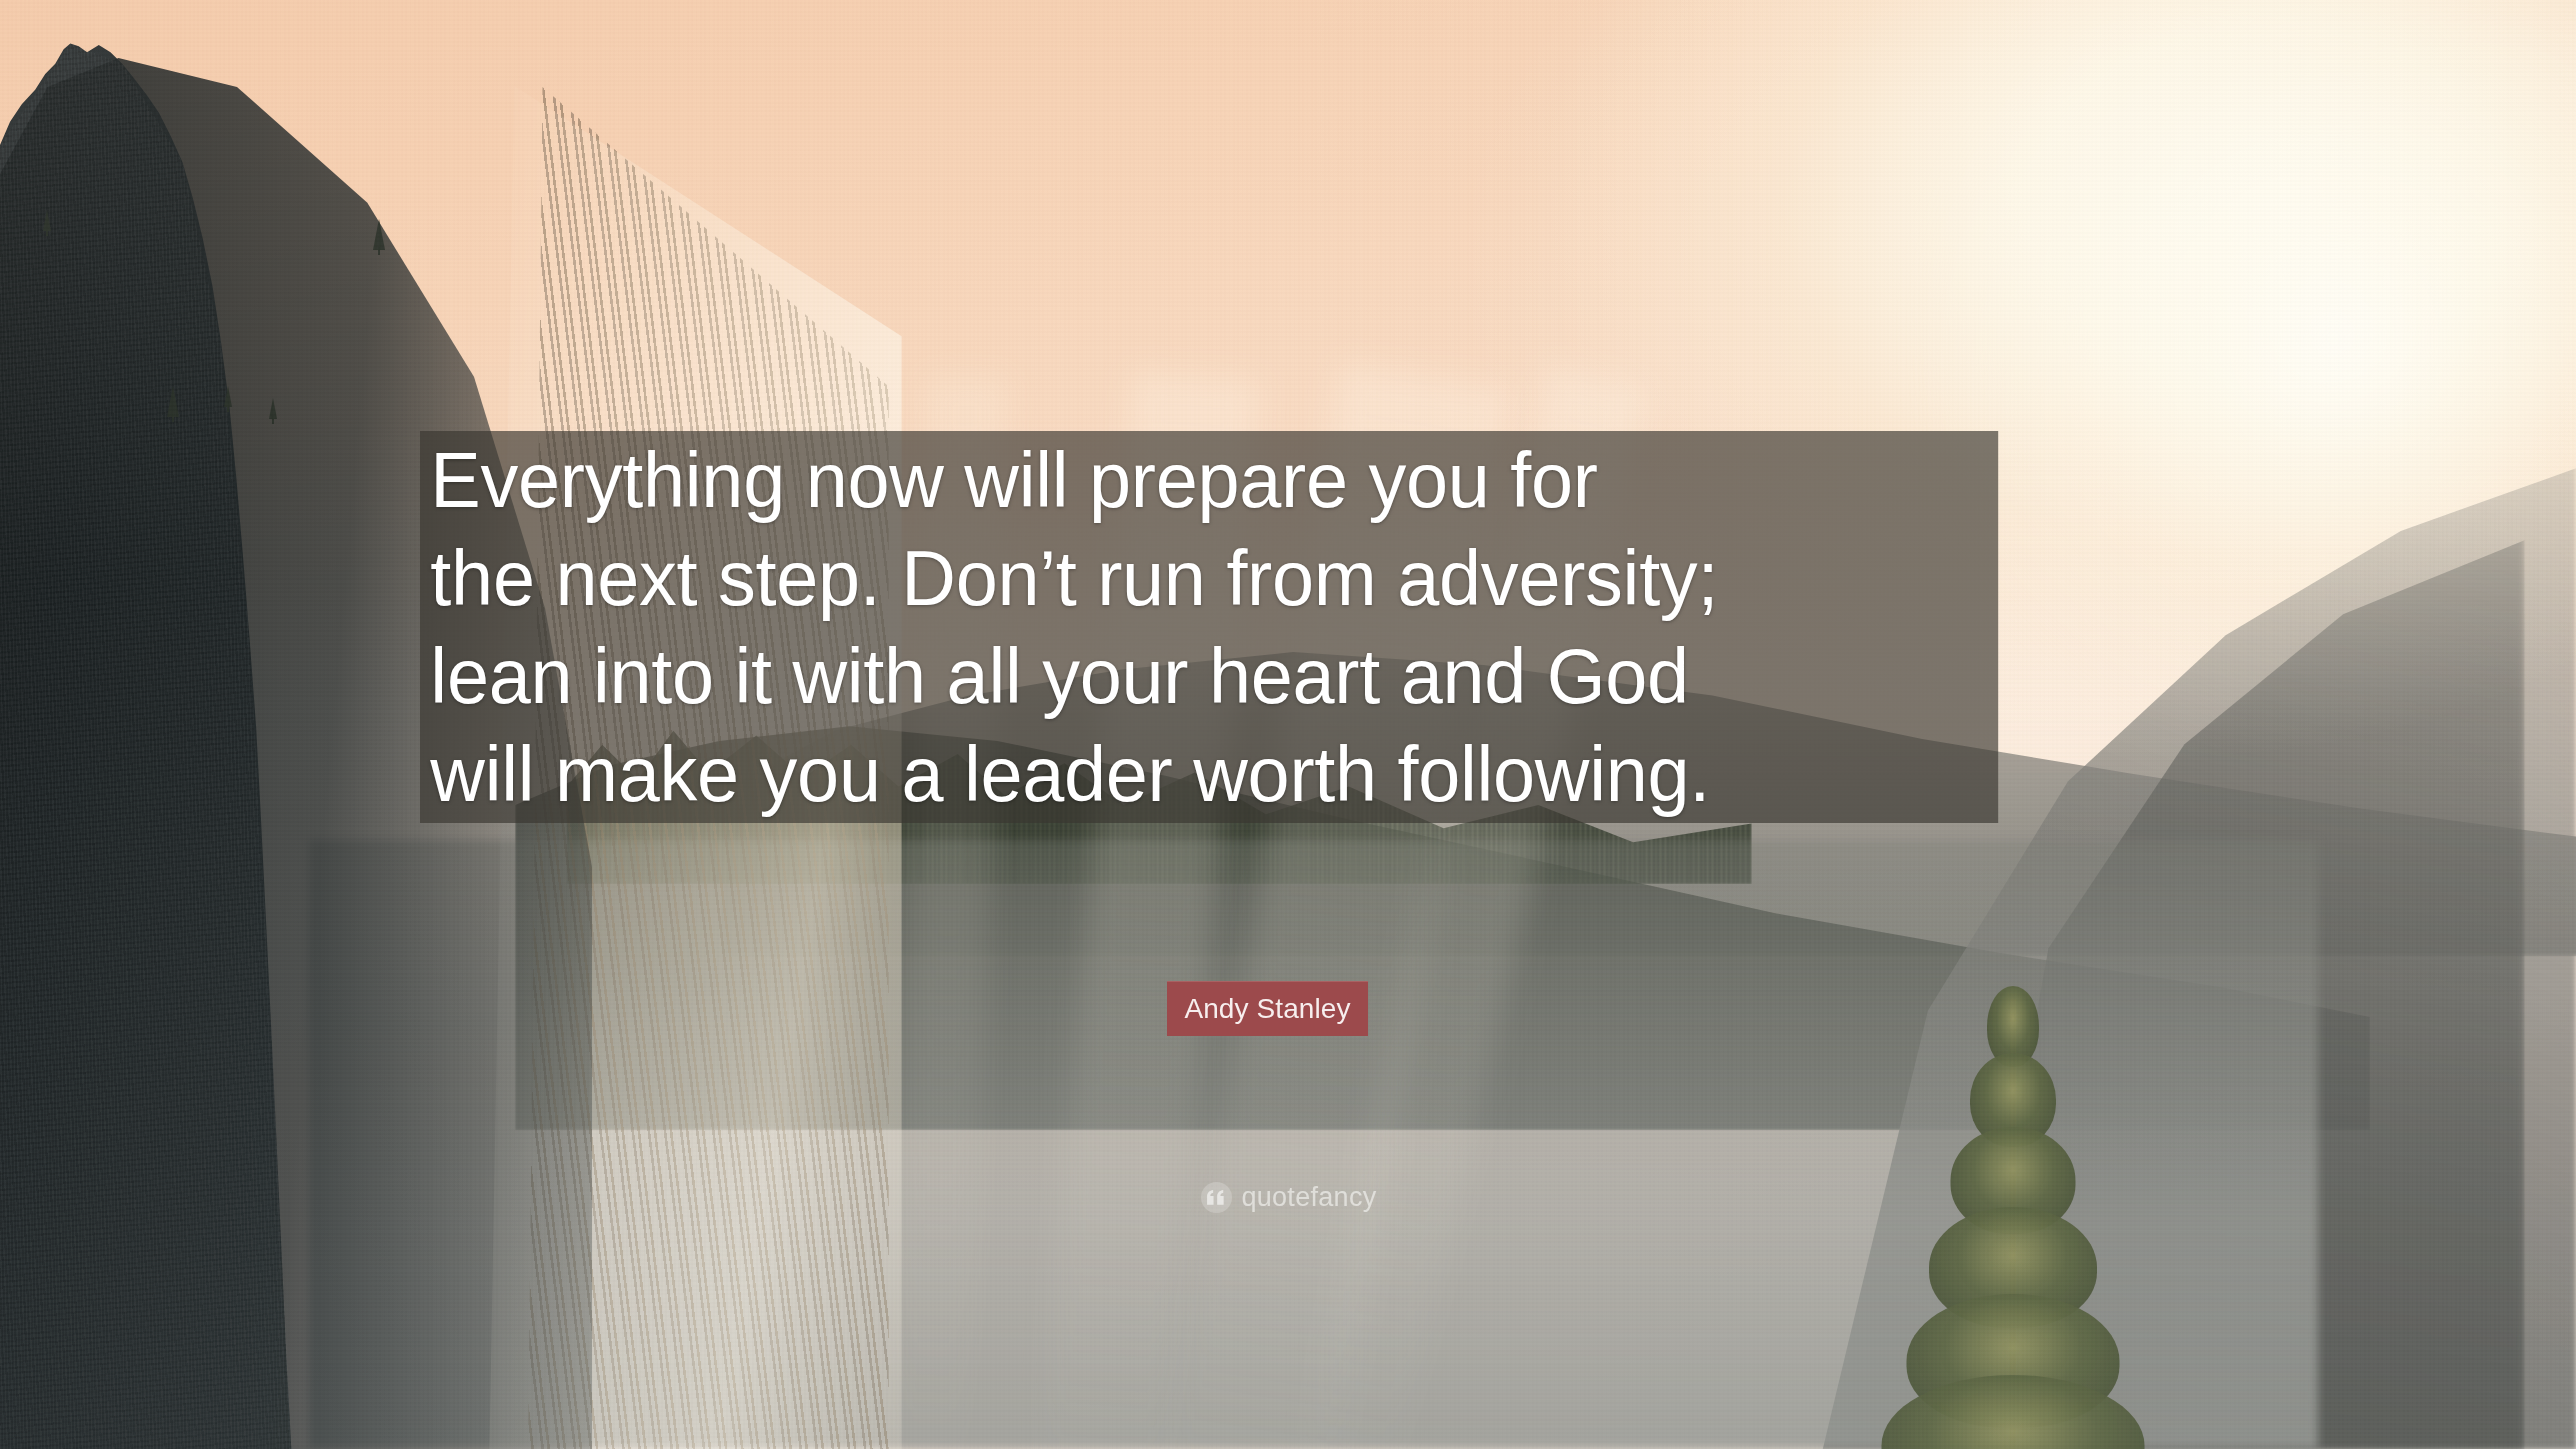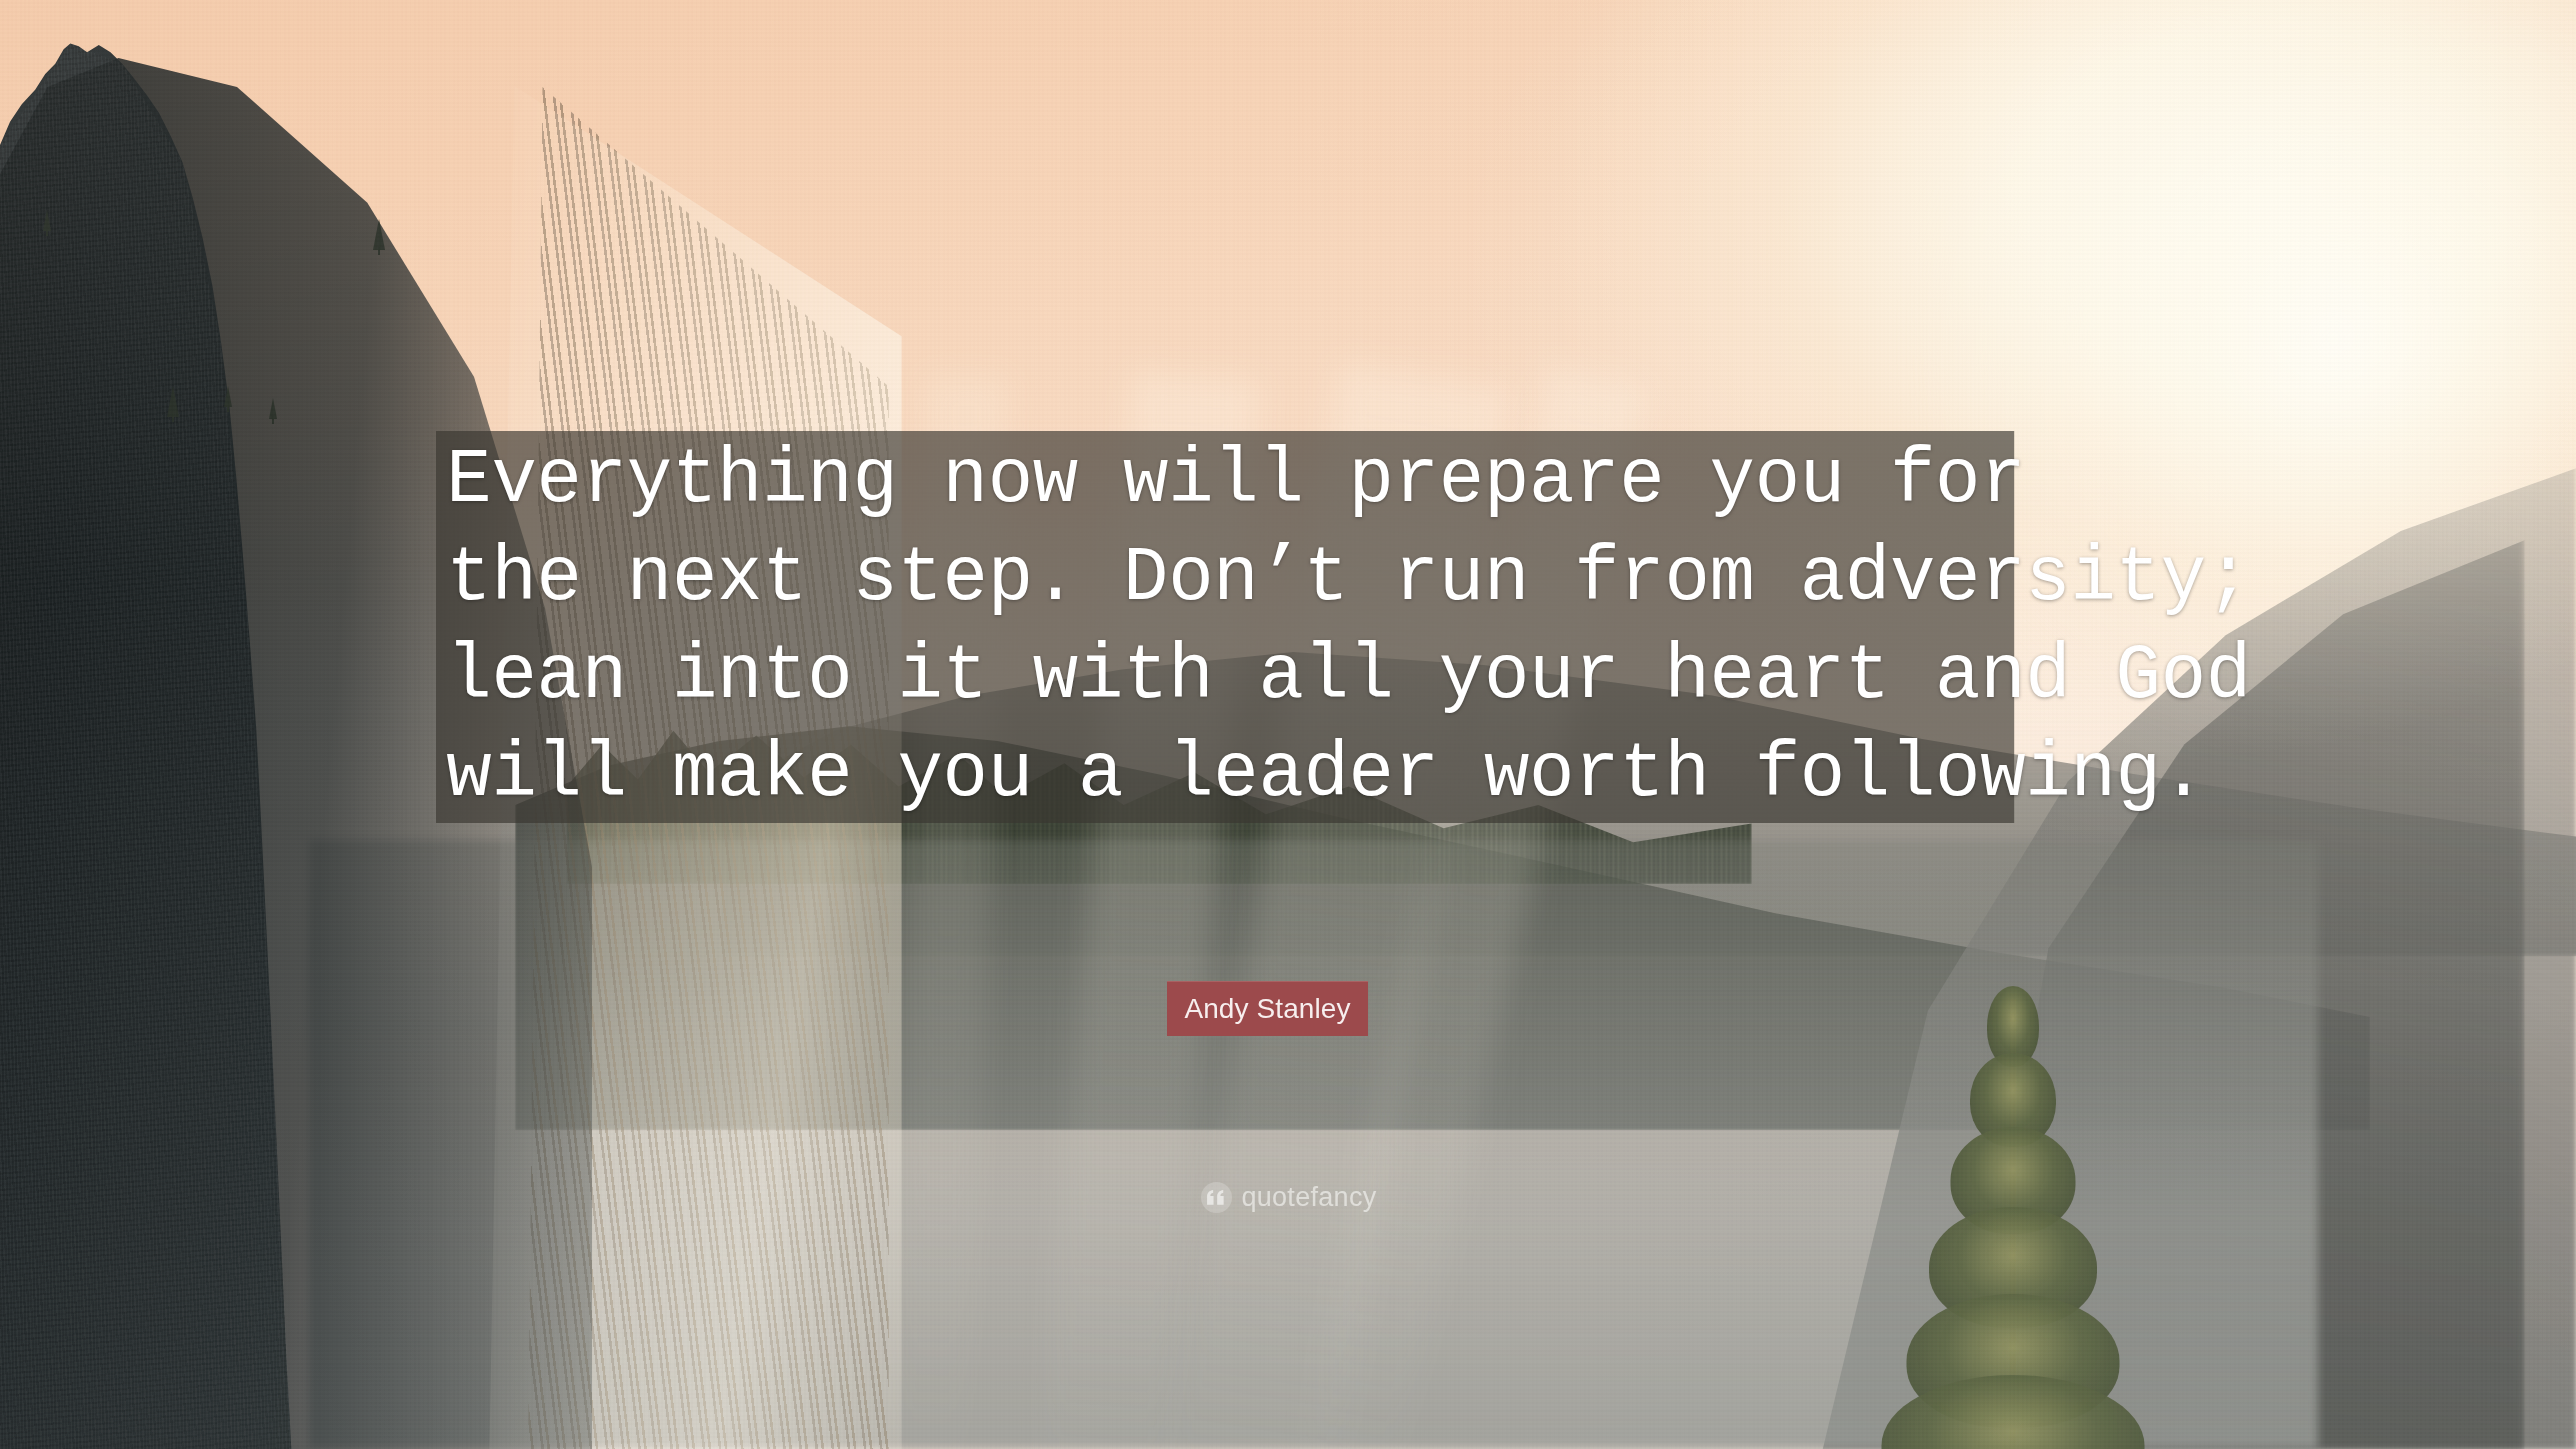--- a/index.html
+++ b/index.html
@@ -154,21 +154,21 @@
   }
   .grain{
     position:absolute;inset:0;pointer-events:none;opacity:.16;
     background-image:
       repeating-linear-gradient(0deg, rgba(255,255,255,0.05) 0 0.7px, rgba(0,0,0,0.05) 0.7px 1.3px),
       repeating-linear-gradient(90deg, rgba(255,255,255,0.04) 0 0.7px, rgba(0,0,0,0.04) 0.7px 1.3px);
   }
 
   
   .quote-block{
-    position:absolute;left:436px;top:431px;width:1627px;font-family:Liberation Mono, monospace;
+    position:absolute;left:420px;top:431px;width:1627px;
   }
   .quote-line{
     display:block;
     background:rgba(58,54,48,0.66);
     color:#ffffff;
     font-size:78px;
     line-height:98px;
     font-weight:400;
     letter-spacing:-0.3px;
     padding:0 9.4px 0 10.7px;

